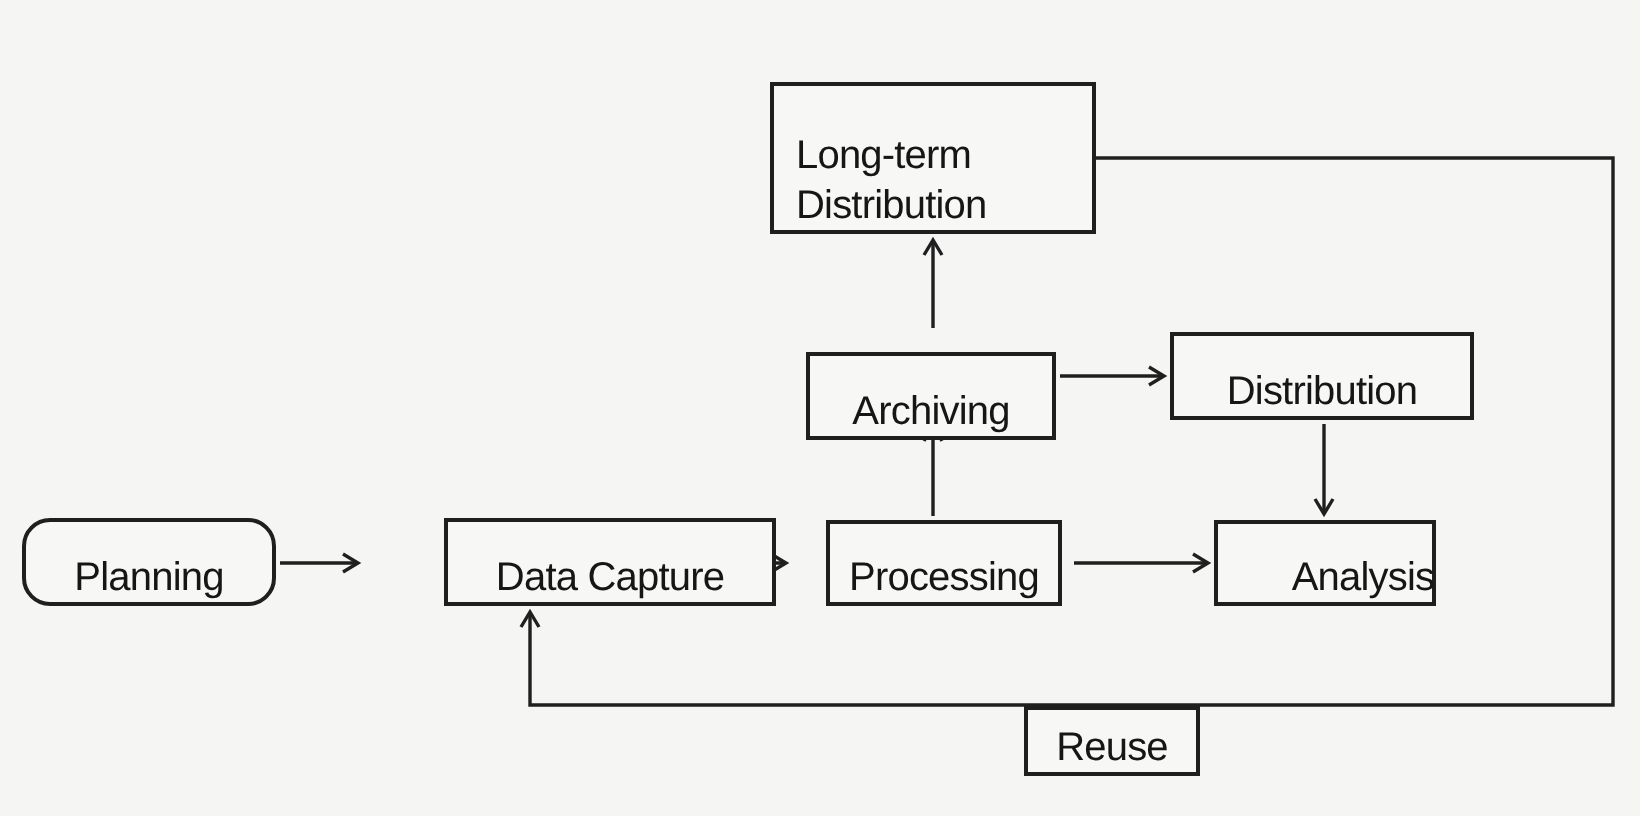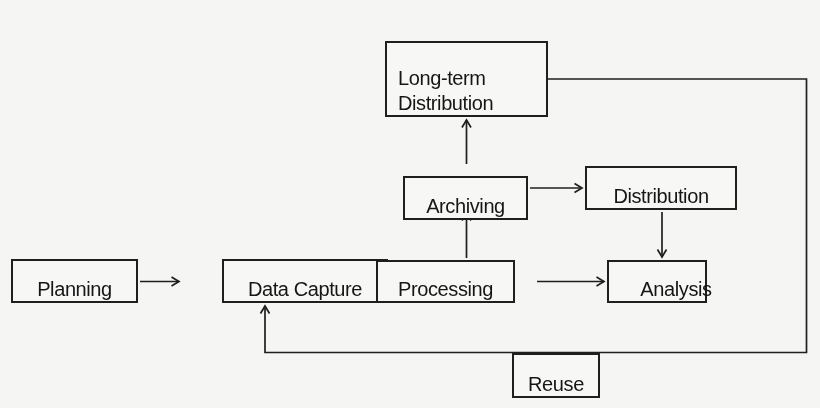--- a/index.html
+++ b/index.html
@@ -22,28 +22,28 @@
     position:absolute;
     box-sizing:border-box;
     border:2px solid var(--line);
     background:var(--box-fill);
     display:flex;align-items:flex-end;justify-content:center;
     font-size:20px;letter-spacing:-0.4px;
     white-space:nowrap;line-height:1.22;
   }
   .node.left-align{justify-content:flex-start;padding-left:11px;white-space:normal;}
   .node.left-align .lines{text-align:left;}
-  #node-planning{left:11px;top:259px;width:127px;height:44px;}
+  #node-planning{left:11px;top:259px;width:127px;height:44px;border-radius:14px;}
   #node-data-capture{left:182px;top:259px;width:166px;height:44px;margin-left:40px;}
-  #node-processing{left:376px;top:260px;width:139px;height:43px;}
-  #node-analysis{left:607px;top:260px;width:100px;height:43px;padding-left:38px;}
+  #node-processing{left:413px;top:260px;width:118px;height:43px;}
+  #node-analysis{left:607px;top:260px;width:111px;height:43px;padding-left:38px;}
   #node-archiving{left:403px;top:176px;width:125px;height:44px;}
   #node-distribution{left:585px;top:166px;width:152px;height:44px;}
   #node-long-term-preservation{left:385px;top:41px;width:163px;height:76px;}
-  #node-reuse{left:512px;top:353px;width:88px;height:45px;}
+  #node-reuse{left:512px;top:353px;width:88px;height:35px;}
 </style>
 </head>
 <body>
 
 <div class="stage">
 
   <svg class="edges" width="820" height="408" viewBox="0 0 820 408" fill="none" stroke="#1f1f1f" stroke-width="1.7">
     <defs>
       <marker id="arrow" markerUnits="userSpaceOnUse" markerWidth="14" markerHeight="14" refX="9.5" refY="6" orient="auto">
         <path d="M2,1.5 L9.5,6 L2,10.5" fill="none" stroke="#1f1f1f" stroke-width="1.7"></path>

